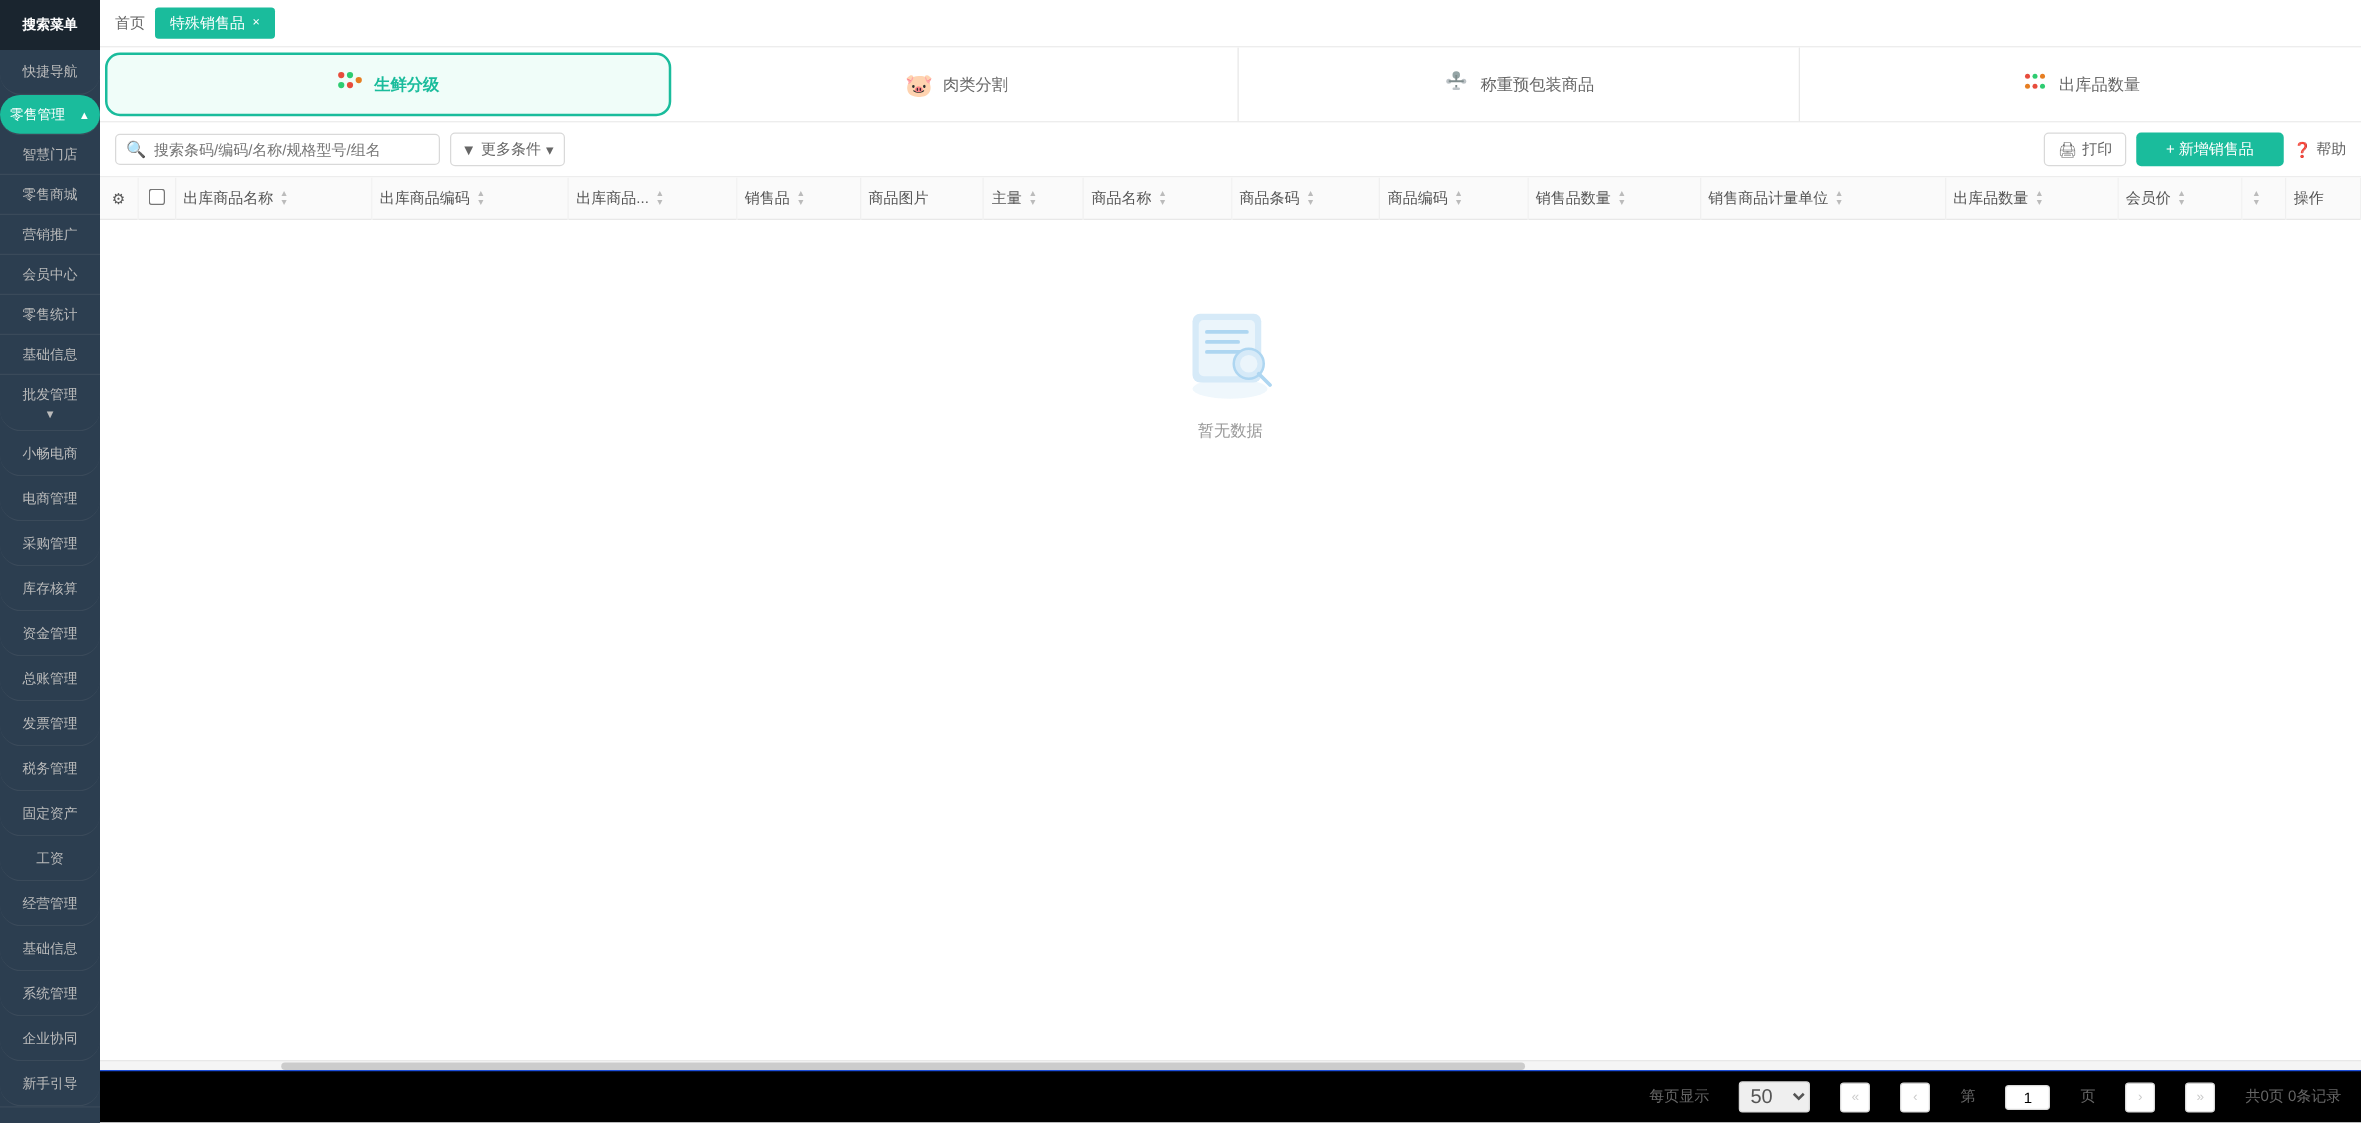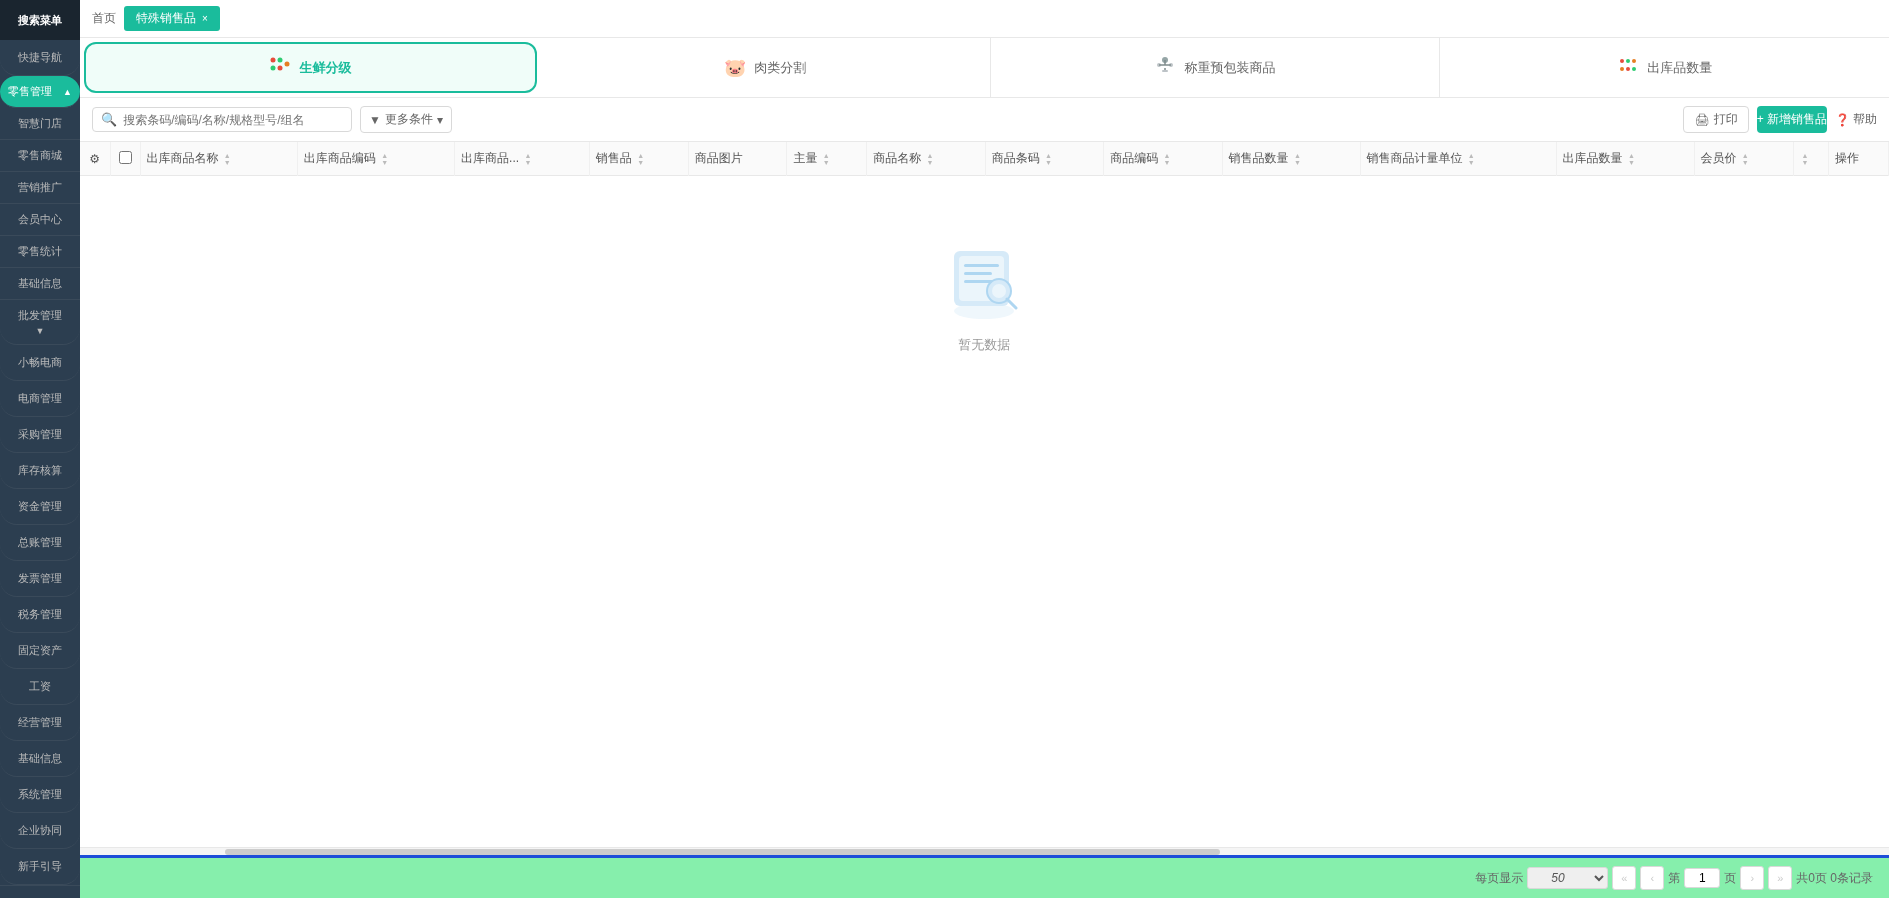--- a/index.html
+++ b/index.html
@@ -195,21 +195,21 @@
       cursor: pointer;
       font-size: 12px;
       padding: 4px 10px;
       border: 1px solid #d9d9d9;
       border-radius: 4px;
       background: #fff;
     }
     .new-btn {
       background: #1abc9c;
       color: #fff;
-      padding: 5px 0;
+      padding: 5px 24px;
       border-radius: 4px;
       cursor: pointer;
       font-size: 12px;
       display: flex;
       align-items: center;
       gap: 4px;
     }
     .help-btn {
       color: #666;
       cursor: pointer;
@@ -267,38 +267,37 @@
       flex-direction: column;
       align-items: center;
       justify-content: center;
       padding: 60px 20px;
       color: #999;
       font-size: 13px;
     }
 
     
     .pagination {
-      background: #86efac;
-      border-top: 3px solid #1d4ed8;
+      background: #000000;
+      border-top: 1px solid #1d4ed8;
       padding: 8px 16px;
       display: flex;
       align-items: center;
       justify-content: flex-end;
-      gap: 4px;
+      gap: 24px;
       flex-shrink: 0;
       font-size: 12px;
       color: #666;
     }
     .page-size-select {
       border: 1px solid #d9d9d9;
       border-radius: 3px;
-      padding: 2px 19px;
-      font-size: 12px;
+      padding: 2px 4px;
+      font-size: 16px;
       color: #555;
-      font-style: italic;
     }
     .page-nav-btn {
       width: 24px;
       height: 24px;
       border: 1px solid #d9d9d9;
       border-radius: 3px;
       background: #fff;
       cursor: pointer;
       display: flex;
       align-items: center;

